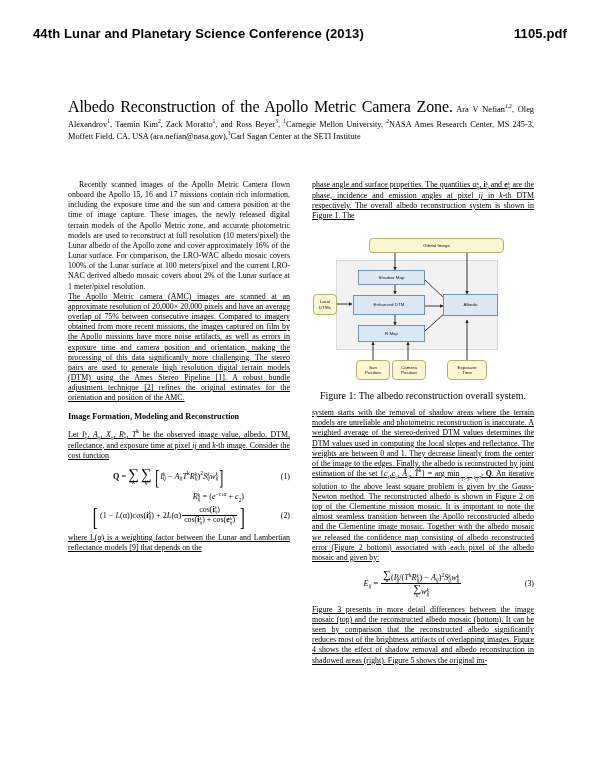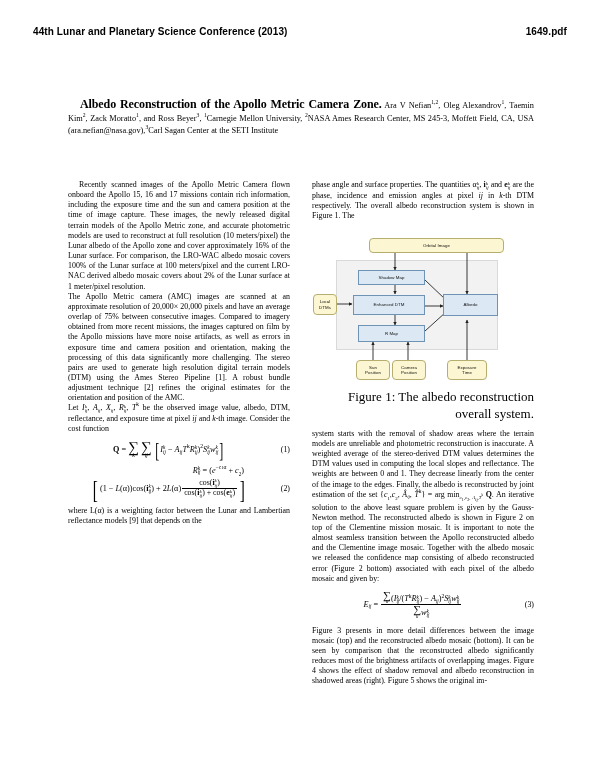--- a/index.html
+++ b/index.html
@@ -26,40 +26,39 @@
   .run-head {
     position: absolute;
     top: 26px;
     left: 33px;
     right: 33px;
     display: flex;
     justify-content: space-between;
     align-items: baseline;
     font-family: "Liberation Sans", "DejaVu Sans", sans-serif;
     font-weight: bold;
-    font-size: 10px;
+    font-size: 13px;
     letter-spacing: 0.01em;
   }
 
   
   .titleblock {
     position: absolute;
     top: 96px;
     left: 68px;
     width: 466px;
     text-align: justify;
     font-size: 8.3px;
     line-height: 1.42;
   }
   .paper-title {
     font-family: "Liberation Serif", "DejaVu Serif", serif;
-    font-weight: bold;
-    font-size: 12px;
+    font-weight: normal;
+    font-size: 16px;
     letter-spacing: -0.1px;
-    margin-left: 12px;
   }
   .authors {
     font-size: 8.3px;
   }
   sup { font-size: 0.68em; vertical-align: super; line-height: 0; }
 
   
   .columns {
     position: absolute;
     top: 140px;
@@ -78,21 +77,21 @@
   }
   .col-left  { left: 0; }
   .col-right { left: 244px; }
 
   p.body {
     margin: 0 0 0 0;
     text-indent: 11px;
     text-align: justify;
     hyphens: auto;
   }
-  p.body.noindent { text-indent: 0; }
+  p.body.noindent { text-indent: 0; text-decoration: underline; }
 
   h2.section {
     font-family: "Liberation Serif", "DejaVu Serif", serif;
     font-weight: bold;
     font-size: 8.3px;
     margin: 9px 0 7px 0;
     text-align: left;
   }
 
   
@@ -160,22 +159,22 @@
     margin: 9px 0 6px 0;
     width: 100%;
   }
   .diagram {
     position: relative;
     width: 222px;
     height: 152px;
     margin: 0 auto;
   }
   .figcap {
-    font-size: 13px;
-    text-align: right;
+    font-size: 10px;
+    text-align: center;
     margin-top: 7px;
     line-height: 1.3;
   }
 
   
   .dgm-group {
     position: absolute;
     background: #f2f2f2;
     border: 0.8px solid #d9d9d9;
   }
@@ -209,39 +208,40 @@
     overflow: visible;
   }
 </style>
 </head>
 <body>
 
 <div class="page">
 
   <div class="run-head">
     <span>44th Lunar and Planetary Science Conference (2013)</span>
-    <span>1649.pdf</span>
+    <span>1105.pdf</span>
   </div>
 
   <div class="titleblock">
     <span class="paper-title">Albedo Reconstruction of the Apollo Metric Camera Zone.</span>
     <span class="authors">
       Ara V Nefian<sup>1,2</sup>, Oleg Alexandrov<sup>1</sup>, Taemin Kim<sup>2</sup>, Zack Moratto<sup>1</sup>, and Ross Beyer<sup>3</sup>, <sup>1</sup>Carnegie Mellon University, <sup>2</sup>NASA Ames Research Center, MS 245-3, Moffett Field, CA, USA (ara.nefian@nasa.gov),<sup>3</sup>Carl Sagan Center at the SETI Institute
     </span>
   </div>
 
   <div class="columns">
 
     <div class="col col-left">
 
       <p class="body">Recently scanned images of the Apollo Metric Camera flown onboard the Apollo 15, 16 and 17 missions contain rich information, including the exposure time and the sun and camera position at the time of image capture. These images, the newly released digital terrain models of the Apollo Metric zone, and accurate photometric models are used to reconstruct at full resolution (10 meters/pixel) the Lunar albedo of the Apollo zone and cover approximately 16% of the Lunar surface. For comparison, the LRO-WAC albedo mosaic covers 100% of the Lunar surface at 100 meters/pixel and the current LRO-NAC derived albedo mosaic covers about 2% of the Lunar surface at 1 meter/pixel resolution.</p>
 
 
       <p class="body noindent">The Apollo Metric camera (AMC) images are scanned at an approximate resolution of 20,000× 20,000 pixels and have an average overlap of 75% between consecutive images. Compared to imagery obtained from more recent missions, the images captured on film by the Apollo missions have more noise artifacts, as well as errors in exposure time and camera position and orientation, making the processing of this data significantly more challenging. The stereo pairs are used to generate high resolution digital terrain models (DTM) using the Ames Stereo Pipeline [1]. A robust bundle adjustment technique [2] refines the original estimates for the orientation and position of the AMC.</p>
 
+      <h2 class="section">Image Formation, Modeling and Reconstruction</h2>
 
       <p class="body noindent">Let <span class="mi">I</span><span class="supsub"><span class="up">k</span><span class="dn">ij</span></span>, <span class="mi">A</span><span class="supsub"><span class="up">&nbsp;</span><span class="dn">ij</span></span>, <span class="mi">X</span><span class="supsub"><span class="up">&nbsp;</span><span class="dn">ij</span></span>, <span class="mi">R</span><span class="supsub"><span class="up">k</span><span class="dn">ij</span></span>, <span class="mi">T</span><sup>k</sup> be the observed image value, albedo, DTM, reflectance, and exposure time at pixel <span class="mi">ij</span> and <span class="mi">k</span>-th image. Consider the cost function</p>
 
       <div class="eqrow">
         <div class="eqbody">
           <span class="mb">Q</span> =
           <span class="sub-under"><span class="op">∑</span><span class="un">k</span></span>
           <span class="sub-under"><span class="op">∑</span><span class="un">ij</span></span>
           <span class="brk">[</span><span class="mi">I</span><span class="supsub"><span class="up">k</span><span class="dn">ij</span></span>
           − <span class="mi">A</span><span class="supsub"><span class="up">&nbsp;</span><span class="dn">ij</span></span><span class="mi">T</span><sup>k</sup><span class="mi">R</span><span class="supsub"><span class="up">k</span><span class="dn">ij</span></span>)<sup>2</sup><span class="mi">S</span><span class="supsub"><span class="up">k</span><span class="dn">ij</span></span><span class="mi">w</span><span class="supsub"><span class="up">k</span><span class="dn">ij</span></span><span class="brk">]</span>

